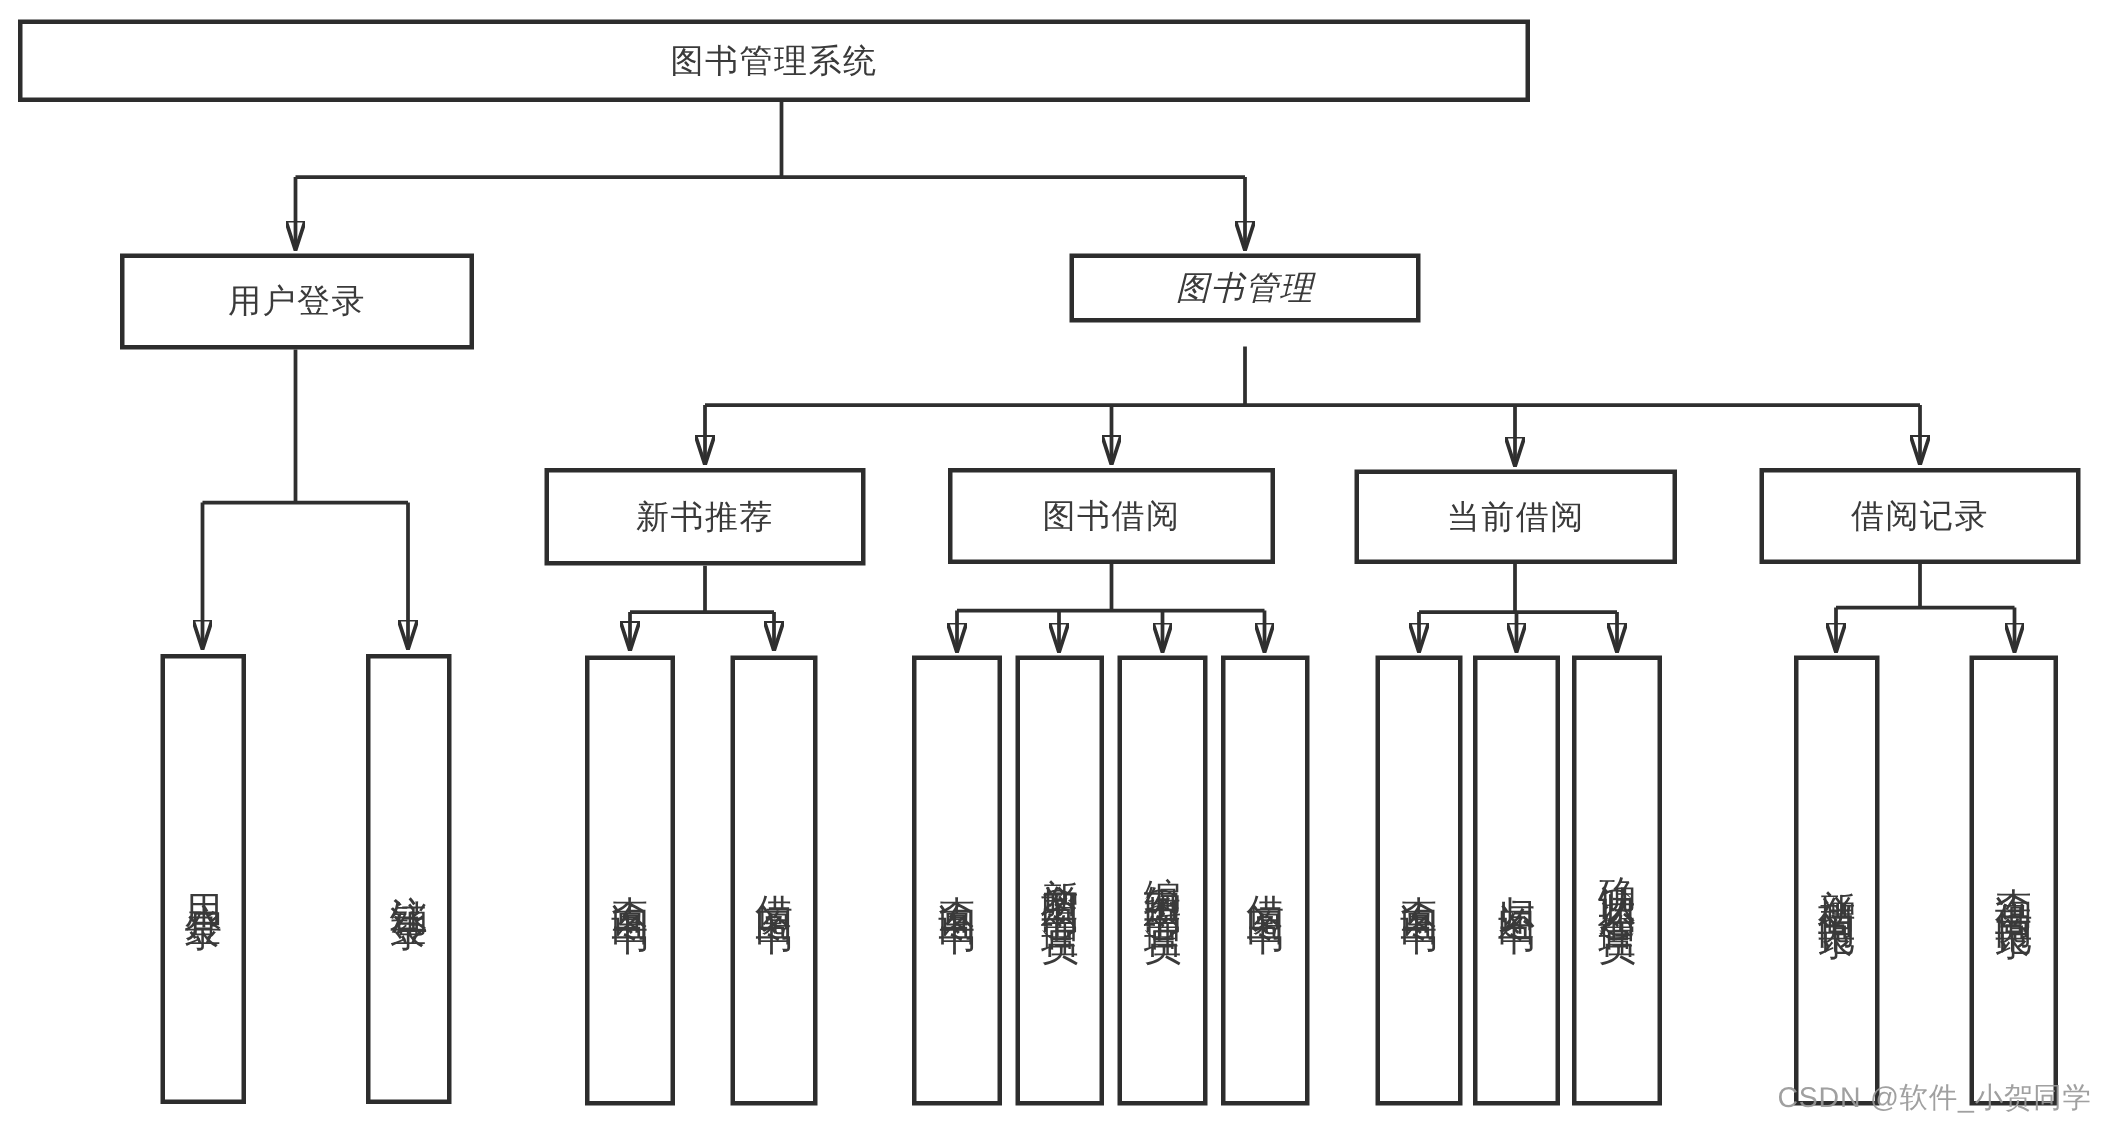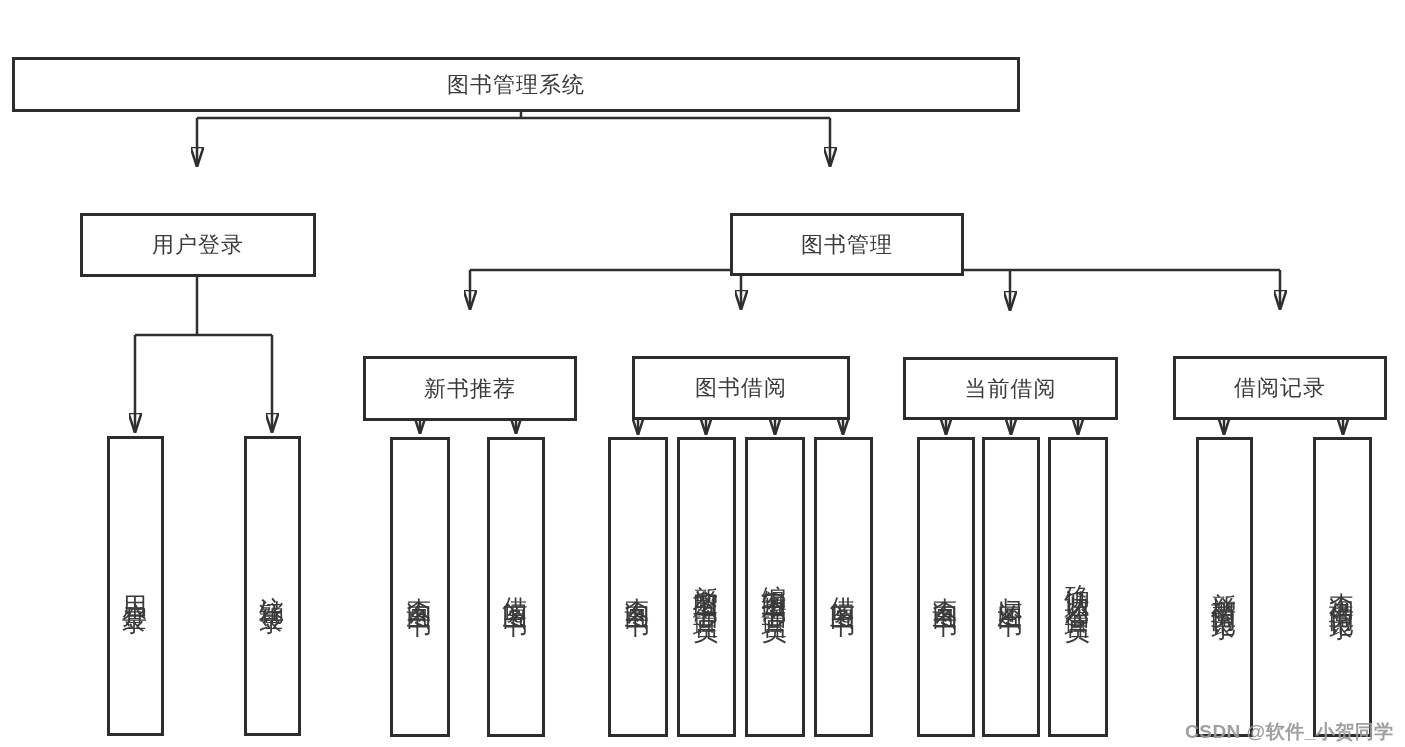--- a/index.html
+++ b/index.html
@@ -32,21 +32,20 @@
     box-sizing: border-box;
     border: 3px solid #2d2d2d;
     background: #ffffff;
     display: flex;
     align-items: center;
     justify-content: center;
     font-size: 22px;
     color: #3a3a3a;
     letter-spacing: 1px;
     white-space: nowrap;
-    margin-top: 44px;
   }
   .vbox {
     position: absolute;
     z-index: 2;
     box-sizing: border-box;
     border: 3px solid #2d2d2d;
     background: #ffffff;
     display: flex;
     align-items: center;
     justify-content: center;
@@ -59,21 +58,20 @@
   }
   .watermark {
     position: absolute;
     z-index: 3;
     left: 1185px;
     top: 719px;
     font-size: 19px;
     color: rgba(152, 152, 152, 0.92);
     letter-spacing: 0.5px;
     white-space: nowrap;
-    font-weight: bold;
   }
 </style>
 </head>
 <body>
 
 <div id="stage">
 
   <svg id="connectors" width="1405" height="747" viewBox="0 0 1405 747">
     <defs>
       <marker id="arrow" viewBox="0 0 20 13" refX="19" refY="6.5" markerWidth="20" markerHeight="13" orient="auto" markerUnits="userSpaceOnUse">
@@ -132,21 +130,21 @@
       <path d="M1280,376 V405"></path>
       <path d="M1224,405 H1343"></path>
       <path d="M1224,405 V434" marker-end="url(#arrow)"></path>
       <path d="M1343,405 V434" marker-end="url(#arrow)"></path>
     </g>
   </svg>
 
   <div class="hbox" style="left:12px; top:13px; width:1008px; height:55px;">图书管理系统</div>
 
   <div class="hbox" style="left:80px; top:169px; width:236px; height:64px;">用户登录</div>
-  <div class="hbox" style="left:730px; top:169px; width:234px; height:63px;">图书管理</div>
+  <div class="hbox" style="left:713px; top:169px; width:234px; height:46px;font-style:italic;">图书管理</div>
 
   <div class="hbox" style="left:632px; top:312px; width:218px; height:64px;">图书借阅</div>
   <div class="hbox" style="left:363px; top:312px; width:214px; height:65px;">新书推荐</div>
   <div class="hbox" style="left:1173px; top:312px; width:214px; height:64px;">借阅记录</div>
   <div class="hbox" style="left:903px; top:313px; width:215px; height:63px;">当前借阅</div>
 
   <div class="vbox" style="left:107px; top:436px; width:57px; height:300px;">用户登录</div>
   <div class="vbox" style="left:244px; top:436px; width:57px; height:300px;">注销登录</div>
 
   <div class="vbox" style="left:390px; top:437px; width:60px; height:300px;">查询图书</div>

